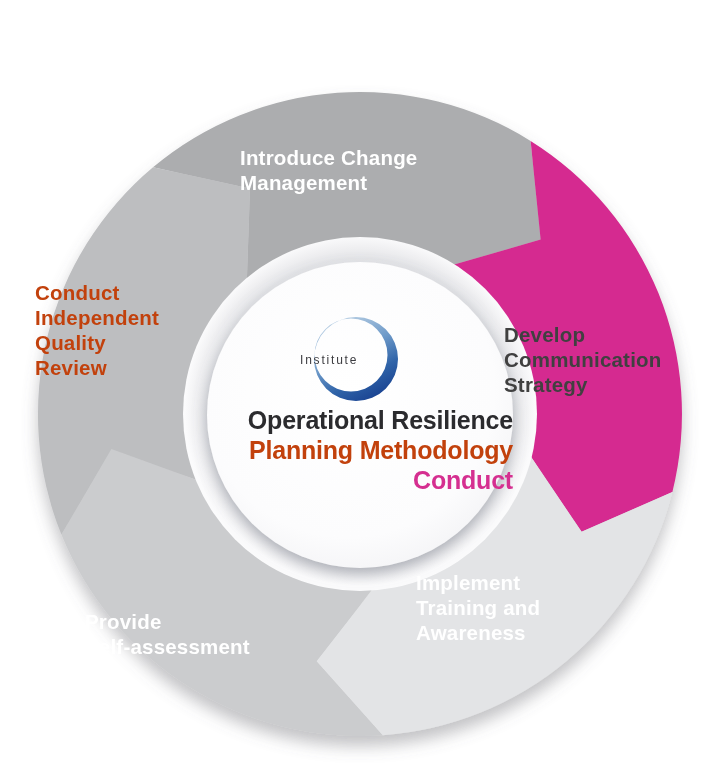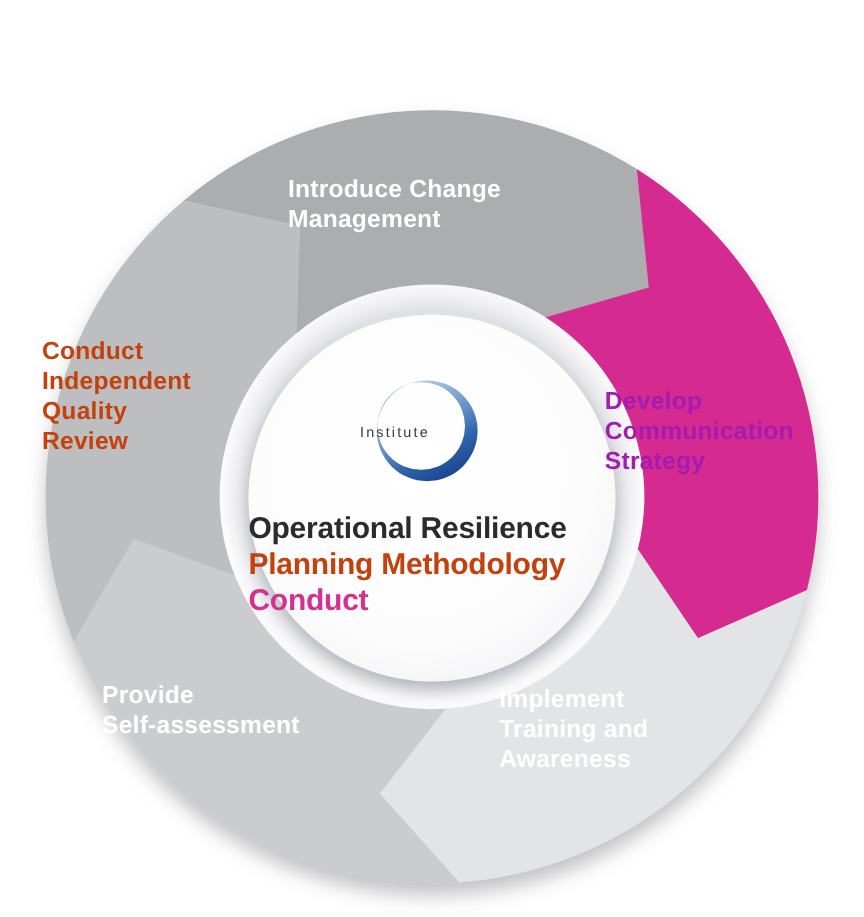--- a/index.html
+++ b/index.html
@@ -9,22 +9,22 @@
   .seg-label{
     position:absolute;color:#FFFFFF;font-weight:bold;font-size:20.5px;
     line-height:25px;text-align:left;white-space:pre-line;letter-spacing:0.2px;
   }
   .lbl-0{left:240px;top:145px;width:270px;}
   .lbl-1{left:504px;top:322px;width:200px;}
   .lbl-2{left:416px;top:570px;width:200px;}
   .lbl-3{left:85px;top:567px;width:230px;}
   .lbl-4{left:35px;top:280px;width:180px;}
   .center-text{
-    position:absolute;left:207px;top:405px;width:320px;text-align:left;
-    font-weight:bold;font-size:25px;line-height:30px;letter-spacing:-0.2px;margin-top:20px;
+    position:absolute;left:193px;top:405px;width:320px;text-align:right;
+    font-weight:bold;font-size:25px;line-height:30px;letter-spacing:-0.2px;
   }
   .logo{position:absolute;left:300px;top:303px;width:110px;height:104px;}
   .logo-swoosh{position:absolute;left:6px;top:6px;}
   .logo-title{
     position:absolute;left:0px;top:27px;width:96px;text-align:center;
     font-weight:bold;font-size:26px;line-height:26px;color:#1A1A1C;letter-spacing:0.5px;
   }
   .logo-subtitle{
     position:absolute;left:0px;top:51px;width:96px;text-align:left;
     font-size:12px;line-height:12px;color:#3C3C40;letter-spacing:1.8px;
@@ -64,27 +64,27 @@
         <path d="M 382.5,735.2 A 322 322 0 0 1 61.4,534.6 L 111.4,448.9 L 196.8,479.9 A 176 176 0 0 0 372.3,589.6 L 316.4,661.2 Z" fill="#CBCCCE"></path>
         <path d="M 61.4,534.6 A 322 322 0 0 1 153.0,167.3 L 250.0,188.4 L 246.9,279.2 A 176 176 0 0 0 196.8,479.9 L 111.4,448.9 Z" fill="#BDBEC0"></path>
       </g>
 
     <circle id="center-ring" fill="url(#ringGrad)" cx="360" cy="414" r="177"></circle>
     <circle id="center-disc" fill="url(#discGrad)" filter="url(#discShadow)" cx="360" cy="415" r="153"></circle>
   </svg>
 
   <div class="seg-label lbl-0" style="color: rgb(255, 255, 255);">Introduce Change
 Management</div>
-  <div class="seg-label lbl-1" style="color: #a21caf;">Develop
+  <div class="seg-label lbl-1" style="color: #404040;">Develop
 Communication
 Strategy</div>
   <div class="seg-label lbl-2" style="color: rgb(255, 255, 255);">Implement
 Training and
 Awareness</div>
-  <div class="seg-label lbl-3" style="color: rgb(255, 255, 255);">Provide
+  <div class="seg-label lbl-3" style="color: rgb(255, 255, 255); margin-top: 42px;">Provide
 Self-assessment</div>
   <div class="seg-label lbl-4" style="color: #c2410c;">Conduct
 Independent
 Quality
 Review</div>
 
   <div class="logo">
     <svg class="logo-swoosh" width="100" height="100" viewBox="306 305 100 100">
       <defs>
         <linearGradient id="swooshGrad" x1="0.25" y1="0.05" x2="0.75" y2="1">

